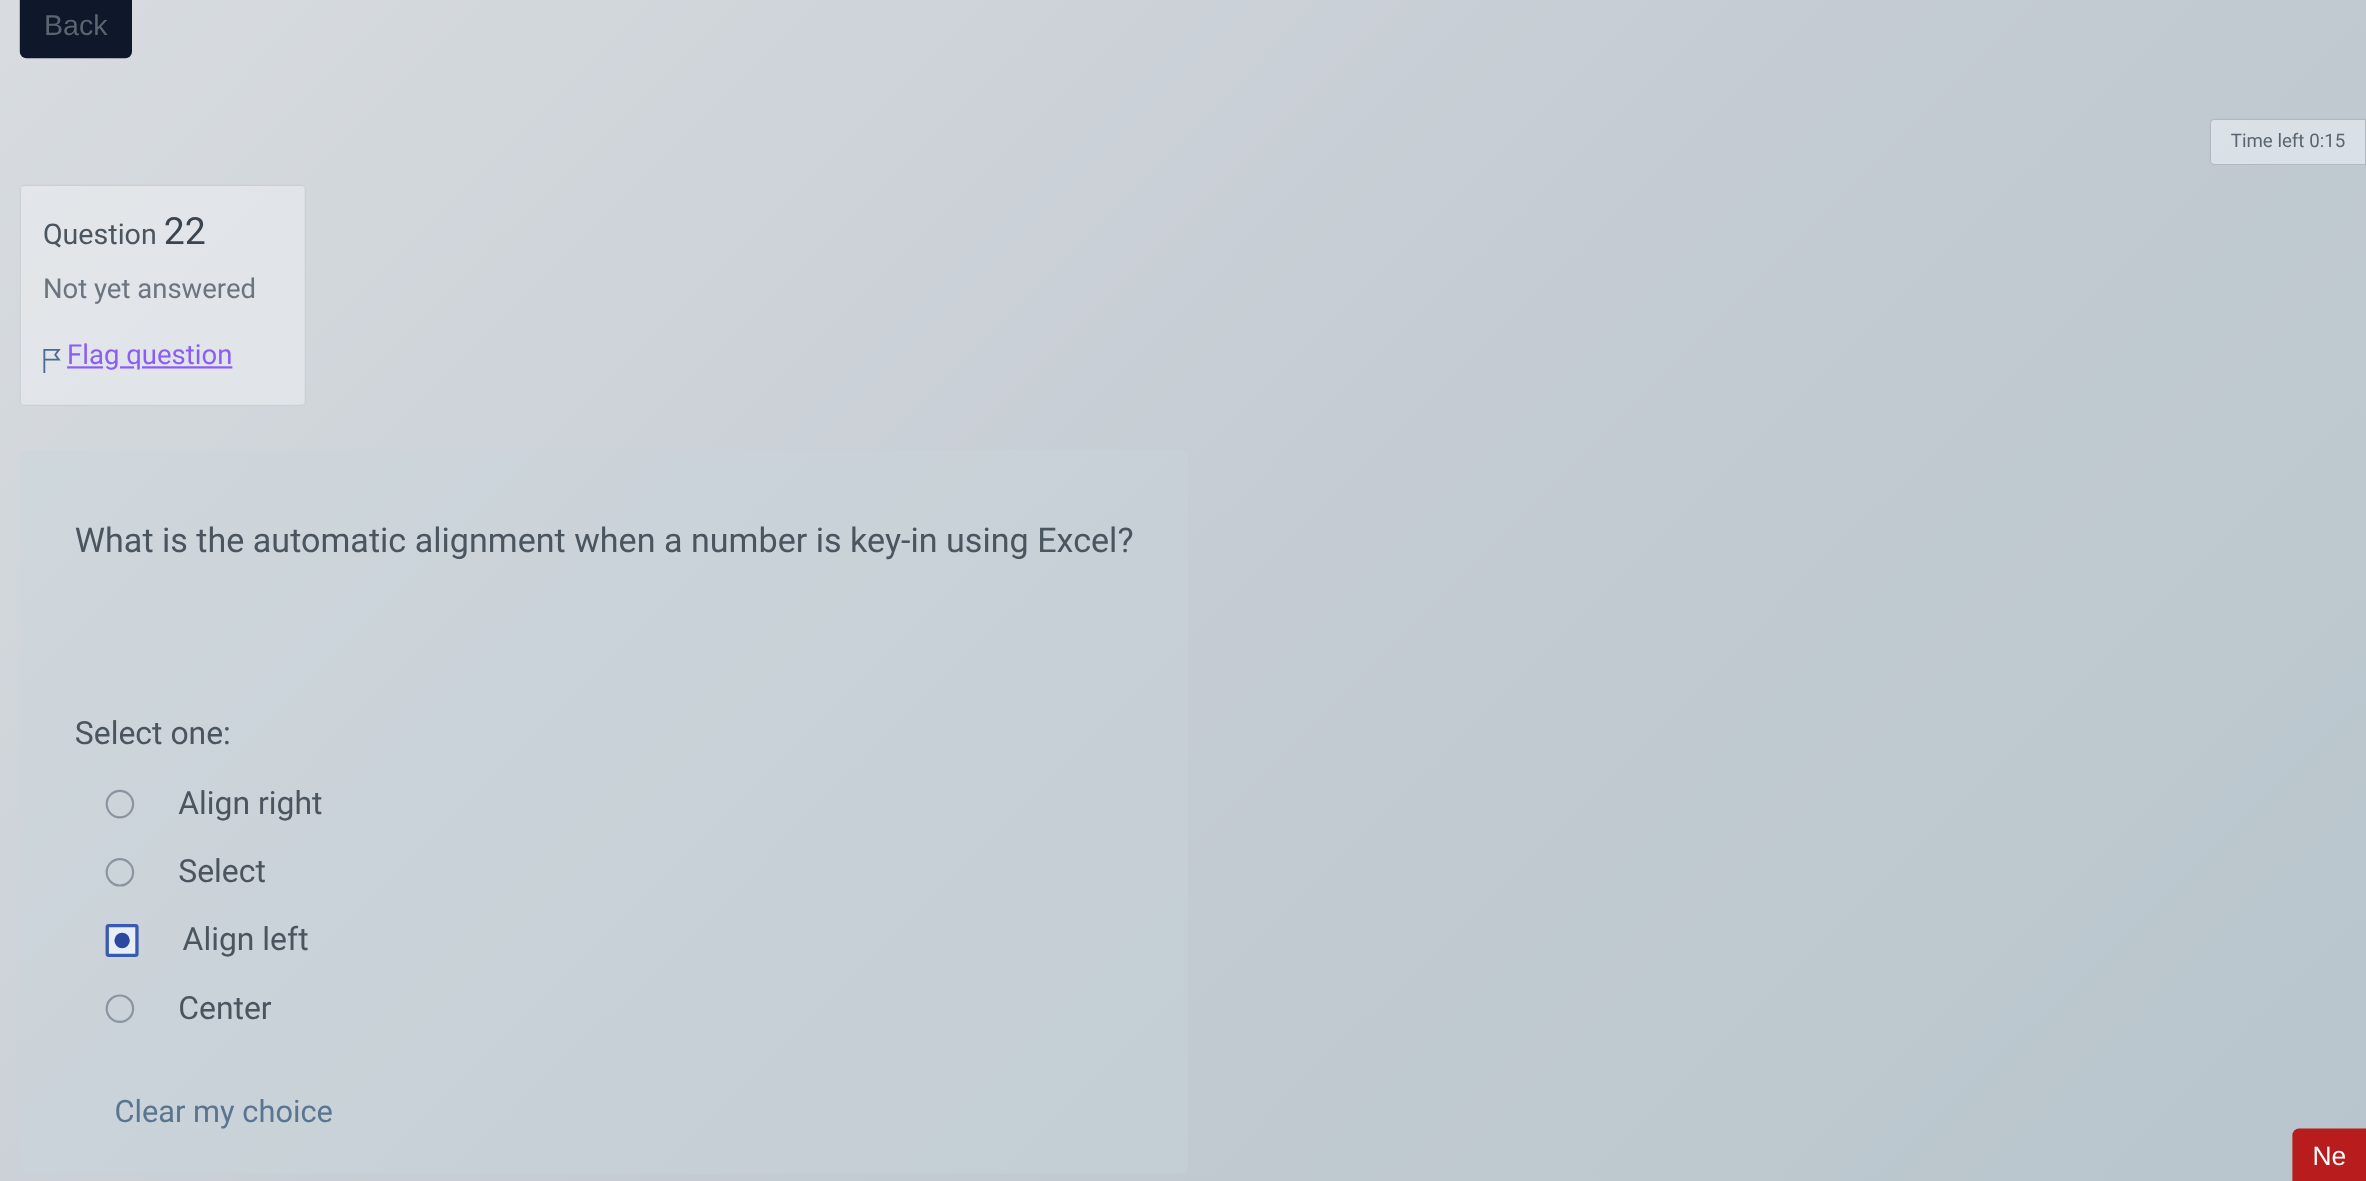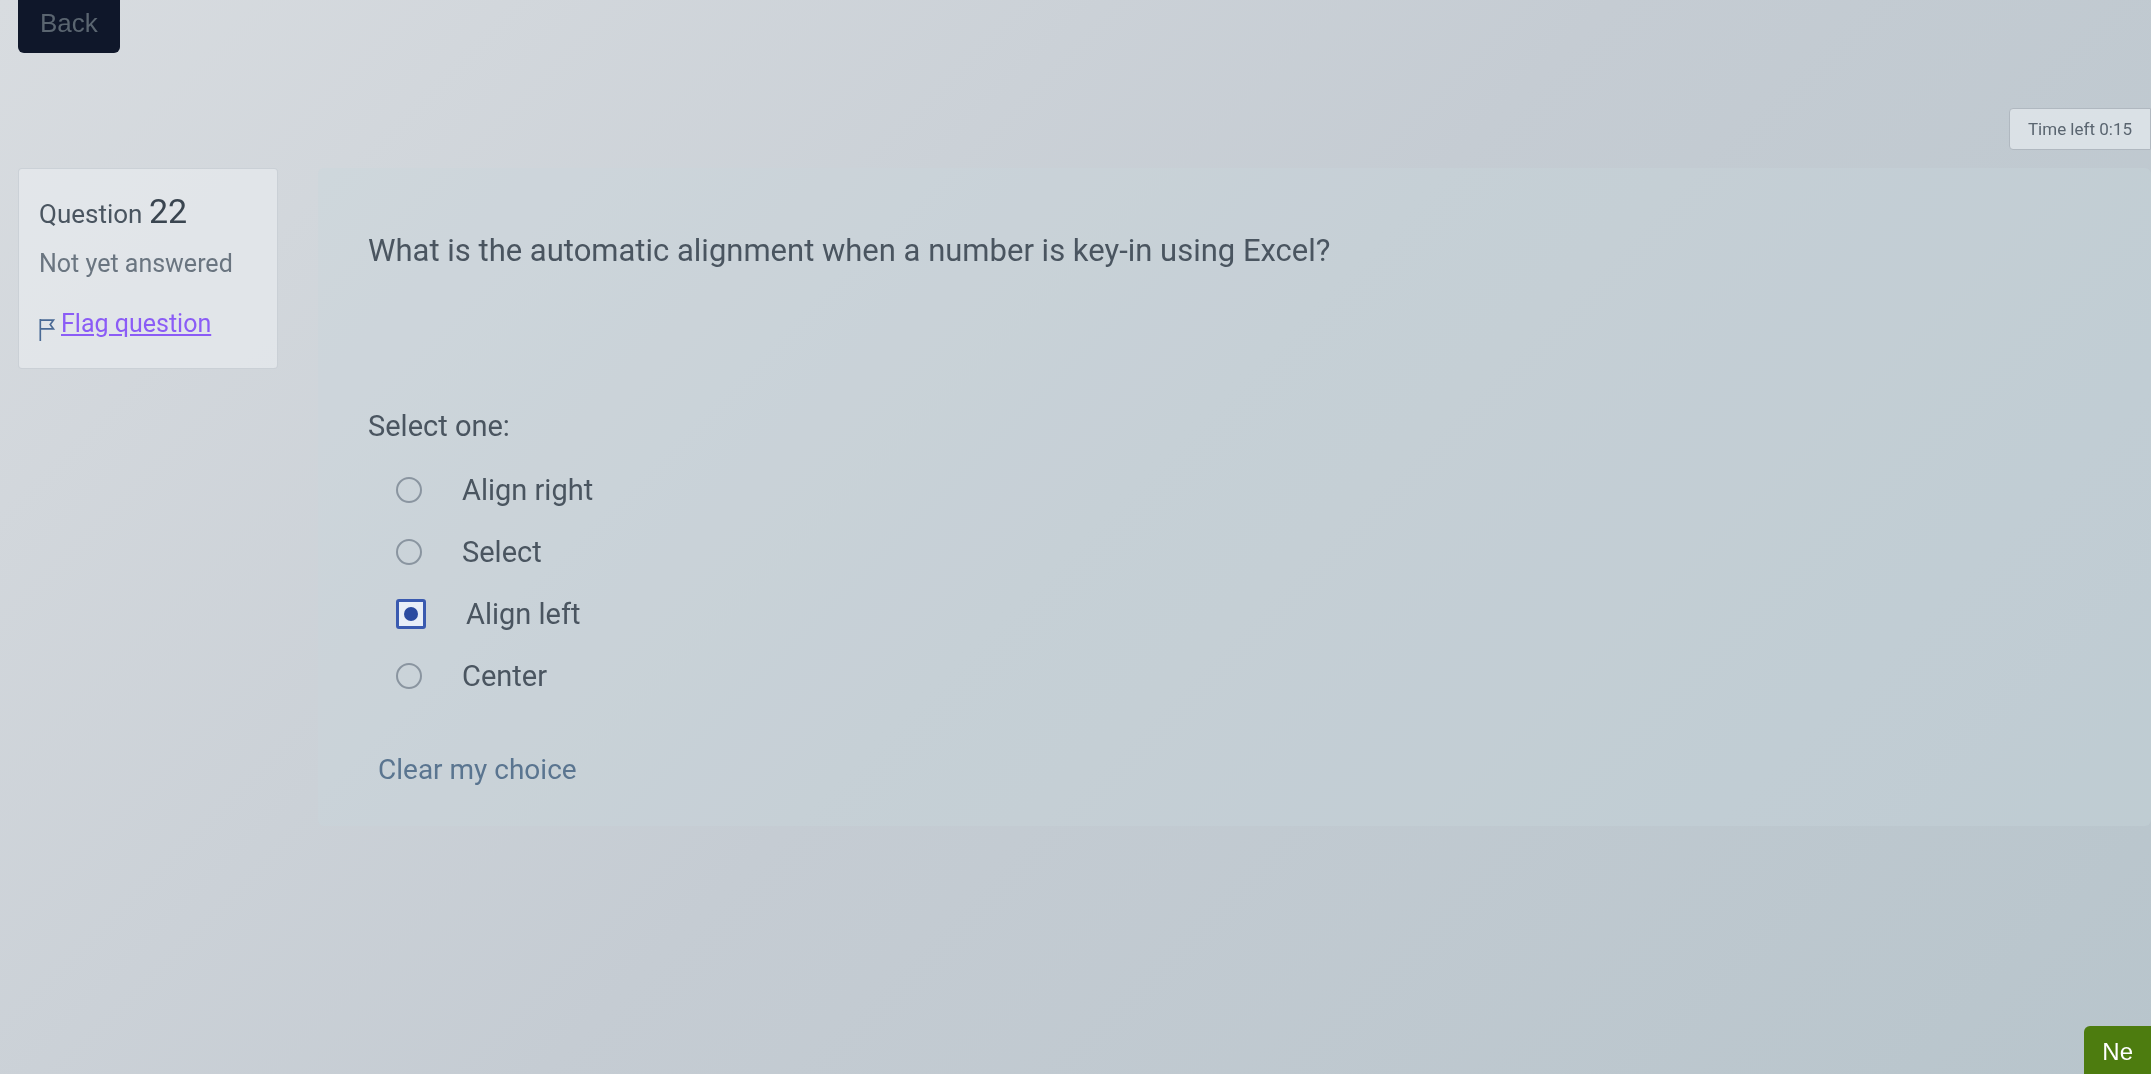--- a/index.html
+++ b/index.html
@@ -36,20 +36,21 @@
     border-radius: 4px 0 0 4px;
   }
   .content-row {
     position: absolute;
     top: 168px;
     left: 18px;
     right: 0;
     display: flex;
     align-items: flex-start;
     gap: 40px;
+    flex-direction: column;
   }
   .info-panel {
     width: 260px;
     background: rgba(235,238,242,0.6);
     border: 1px solid rgba(180,188,196,0.5);
     padding: 22px 20px 26px 20px;
     border-radius: 4px;
   }
   .info-panel .q-line {
     font-size: 26px;
@@ -139,30 +140,30 @@
     background: #2a4aa0;
     border-radius: 50%;
   }
   .option-label {
     font-size: 29px;
     color: #4a5560;
   }
   .clear-link {
     font-size: 28px;
     color: #5a7590;
-    margin-left: 10px;
+    margin-left: 36px;
     margin-top: 32px;
     cursor: pointer;
     display: inline-block;
   }
   .next-btn {
     position: absolute;
     bottom: 0;
     right: 0;
-    background: #4d7c0f;
+    background: #b91c1c;
     color: #fff;
     font-size: 24px;
     padding: 12px 18px 8px 18px;
     border: none;
     border-radius: 6px 0 0 0;
     cursor: pointer;
   }
 </style>
 </head>
 <body>

